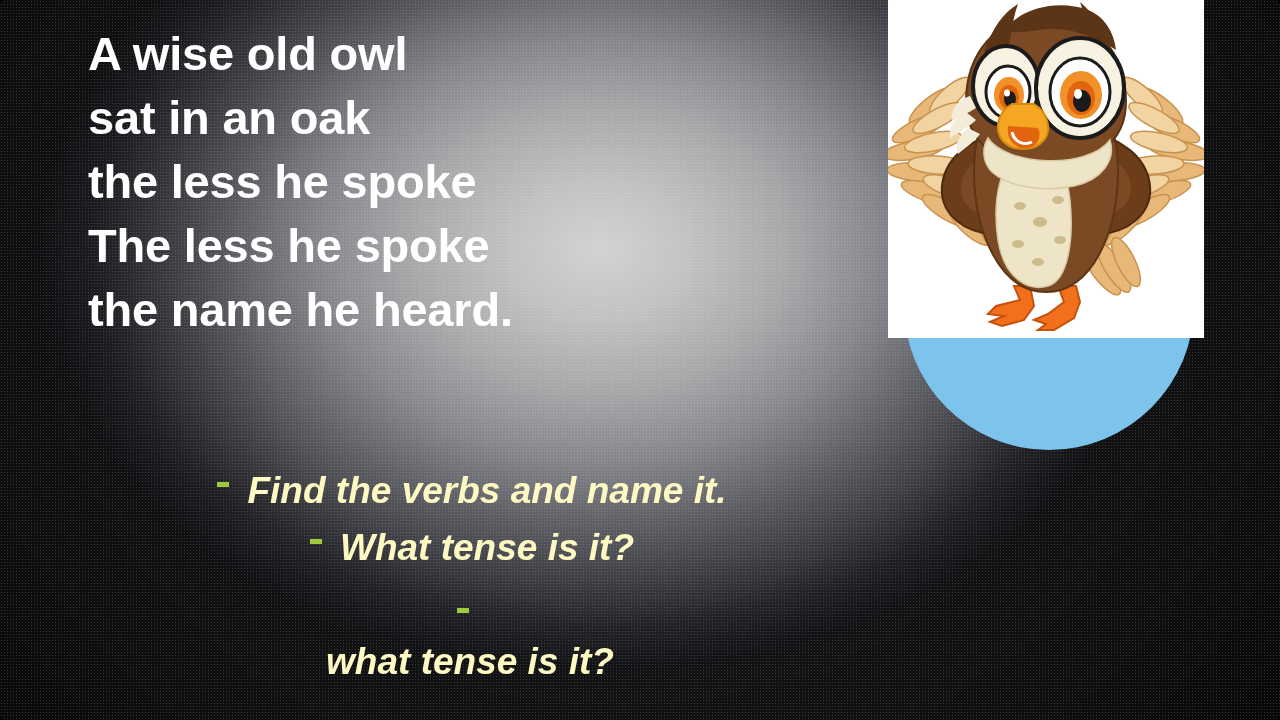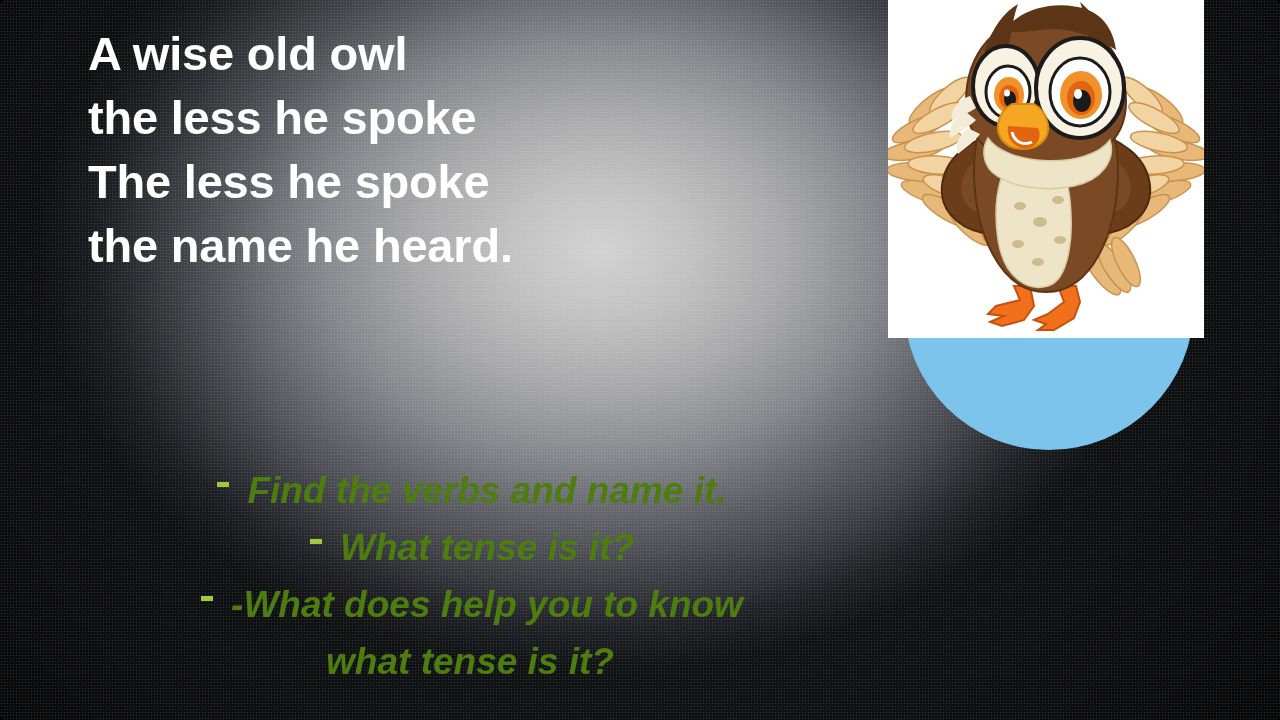--- a/index.html
+++ b/index.html
@@ -74,21 +74,21 @@
     left: 50px;
     top: 462px;
     width: 840px;
     text-align: center;
   }
   .q-line {
     font-size: 37px;
     font-weight: bold;
     font-style: italic;
     line-height: 57px;
-    color: #4d7c0f;
+    color: #fef9c3;
     white-space: nowrap;
     position: relative;
     display: block;
   }
   .q-inner {
     display: inline-block;
     position: relative;
     padding-left: 34px;
   }
   .q-bullet {
@@ -257,20 +257,21 @@
         <path d="M124 104 C 110 112, 106 128, 114 140 C 124 152, 146 152, 156 140
                  C 164 130, 160 112, 146 104 Z" fill="#f5a623" stroke="#d88a0c" stroke-width="2"></path>
         <path d="M120 126 C 118 140, 128 150, 140 148 C 150 146, 154 136, 150 128 Z" fill="#e2640f"></path>
         <path d="M124 132 C 126 142, 136 146, 144 142" fill="none" stroke="#ffffff" stroke-width="3"></path>
       </g>
     </svg>
   </div>
 
   <div id="poem">
     <div class="poem-line">A wise old owl</div>
+    <div class="poem-line">sat in an oak</div>
     <div class="poem-line">the less he spoke</div>
     <div class="poem-line">The less he spoke</div>
     <div class="poem-line">the name he heard.</div>
   </div>
 
   <div id="questions">
     <div class="q-line">
       <span class="q-inner">
         <span class="q-bullet"></span>
         <span>Find the verbs and name it.</span>
@@ -278,21 +279,20 @@
     </div>
     <div class="q-line">
       <span class="q-inner">
         <span class="q-bullet"></span>
         <span>What tense is it?</span>
       </span>
     </div>
     <div class="q-line">
       <span class="q-inner">
         <span class="q-bullet"></span>
-        <span>-What does help you to know</span>
       </span>
     </div>
     <div class="q-line">
       <span class="q-inner" style="padding-left:0">
         <span>what tense is it?</span>
       </span>
     </div>
   </div>
 
 </div>

